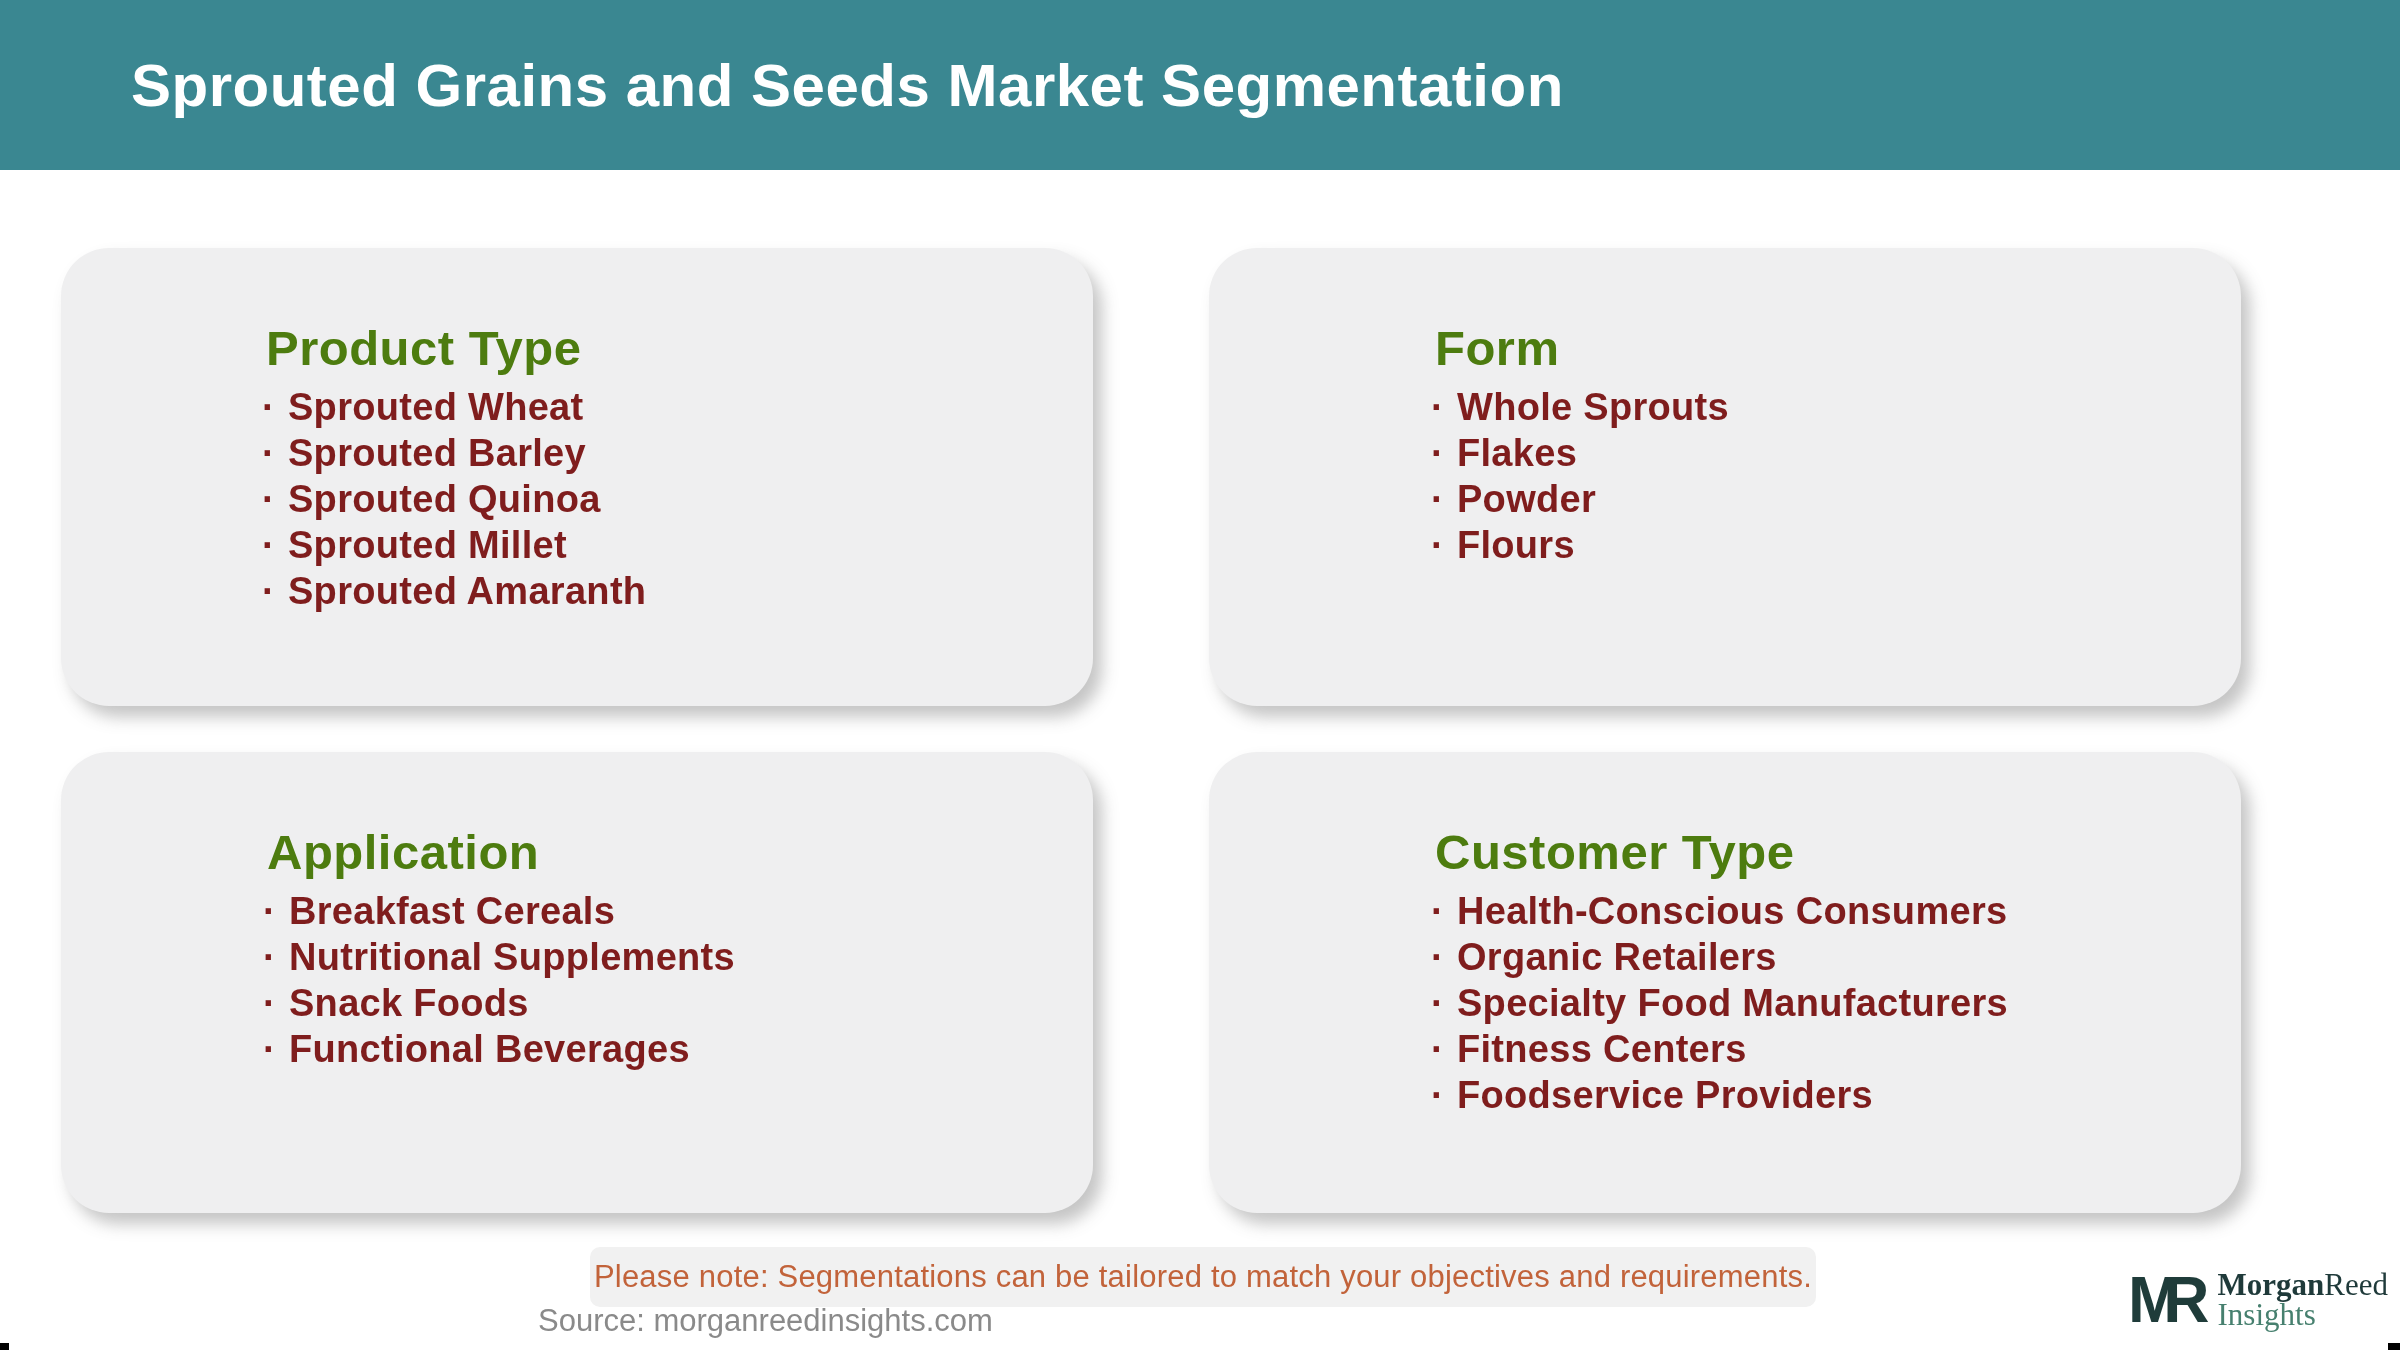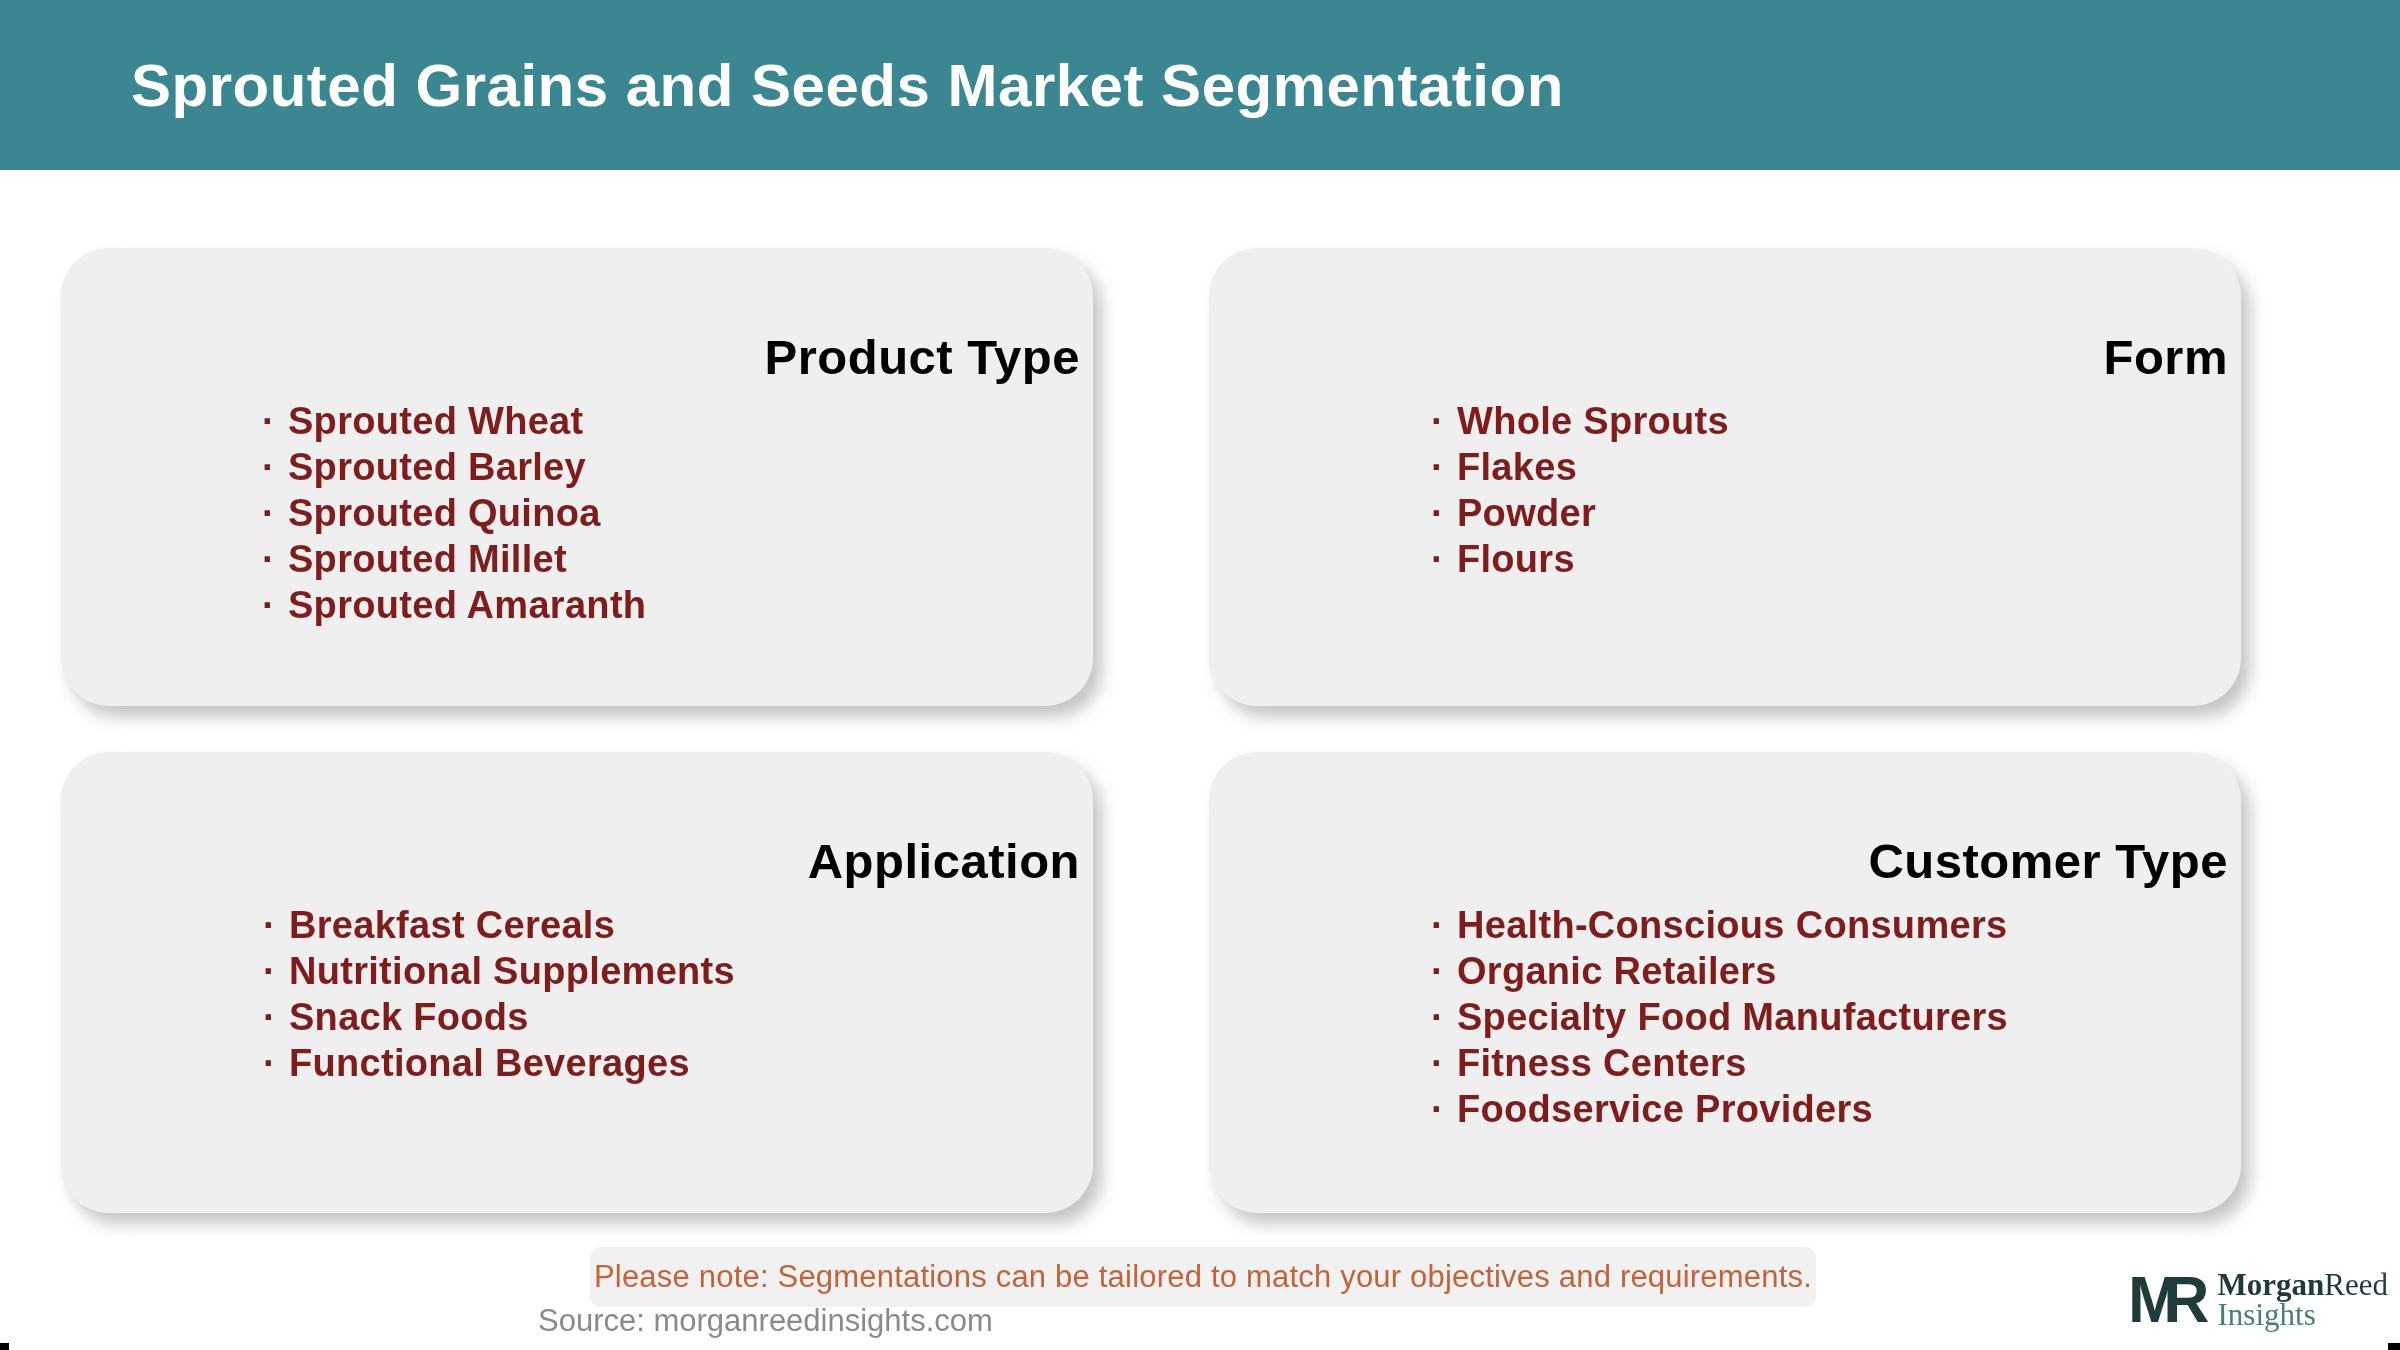--- a/index.html
+++ b/index.html
@@ -39,26 +39,25 @@
     box-shadow: 9px 11px 16px rgba(90, 90, 90, 0.35);
     box-sizing: border-box;
     padding-top: 68px;
   }
   .card.pos-tl { left: 61px;   top: 248px; width: 1032px; height: 458px; padding-left: 201px; }
   .card.pos-tr { left: 1209px; top: 248px; width: 1032px; height: 458px; padding-left: 222px; }
   .card.pos-bl { left: 61px;   top: 752px; width: 1032px; height: 461px; padding-left: 202px; }
   .card.pos-br { left: 1209px; top: 752px; width: 1032px; height: 461px; padding-left: 222px; }
 
   .card h2 {
-    margin: 13px;
+    margin: 4px;
     font-size: 49px;
     font-weight: 700;
-    color: #000000;
+    color: #4d7c0f;
     letter-spacing: 0.5px;
-    text-align: right;
   }
   .card ul {
     list-style: none;
     margin: 8px 0 0 0;
     padding: 0;
   }
   .card li {
     font-size: 38px;
     line-height: 46px;
     font-weight: 700;

